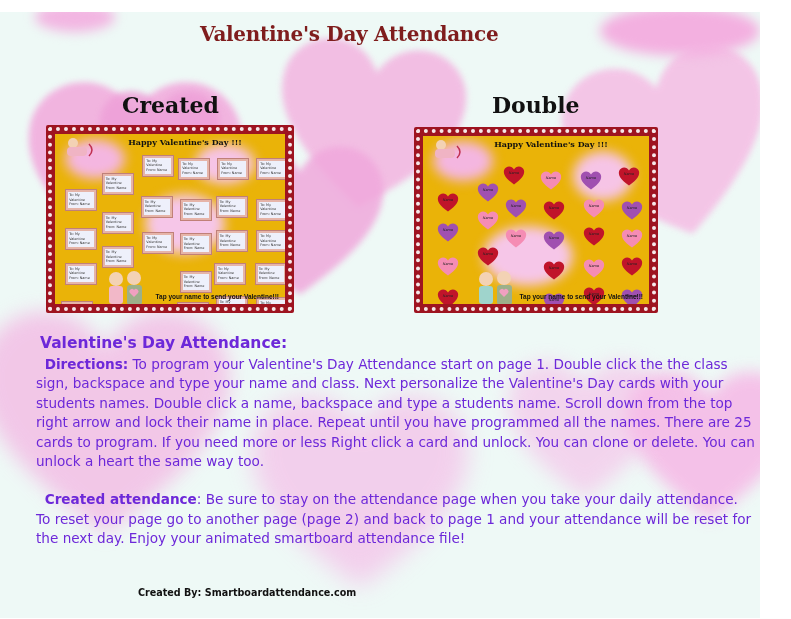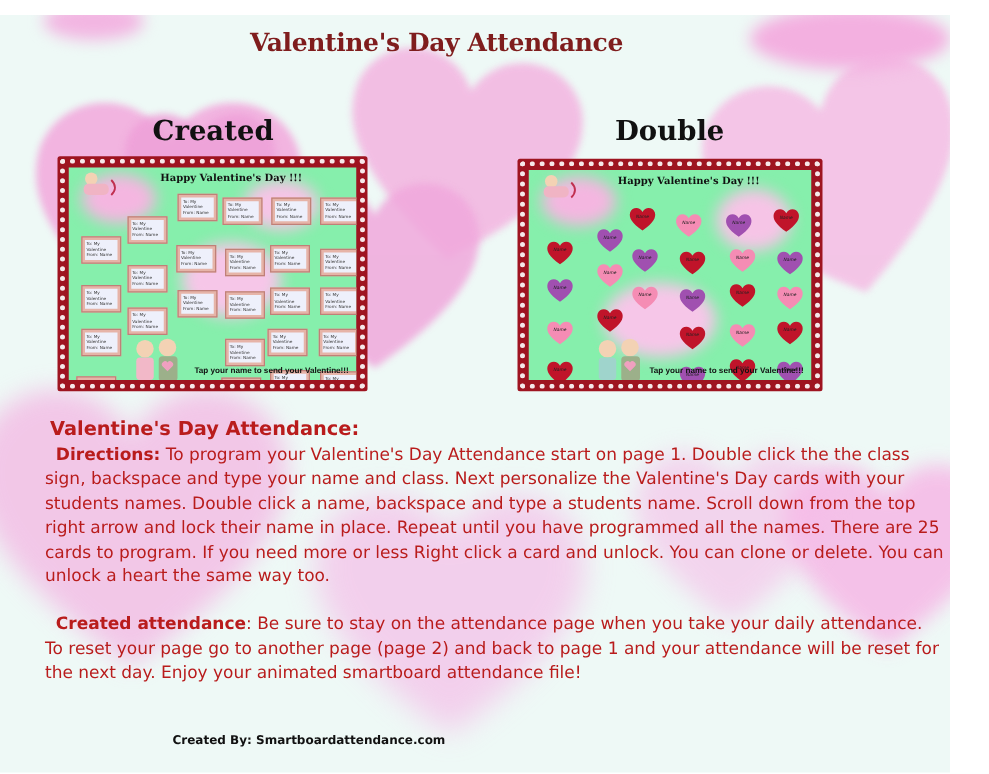--- a/index.html
+++ b/index.html
@@ -4,31 +4,31 @@
 <style>
   html,body{margin:0;padding:0;background:#ffffff;}
   body{width:791px;height:619px;position:relative;overflow:hidden;font-family:"DejaVu Sans",sans-serif;}
   .slide{position:absolute;left:0;top:12px;width:760px;height:606px;overflow:hidden;
     background:#eef9f6;}
   .blob{position:absolute;border-radius:50%;filter:blur(6px);}
   .heart-bg{position:absolute;opacity:.85;filter:blur(3px);}
   .title{position:absolute;left:200px;top:10px;font-family:"DejaVu Serif",serif;font-weight:bold;font-size:20px;color:#7f1d1d;letter-spacing:-0.3px;}
   .lbl{position:absolute;font-family:"DejaVu Serif",serif;font-weight:bold;font-size:22px;color:#111;}
   .thumb{position:absolute;background:#9e1420;border-radius:2px;}
-  .thumb-inner{position:absolute;left:9px;top:9px;right:9px;bottom:9px;background:#86efac;overflow:hidden;}
+  .thumb-inner{position:absolute;left:9px;top:9px;right:9px;bottom:9px;background:#eab308;overflow:hidden;}
   .thumb .ring{position:absolute;inset:2px;border:4px dotted #ffffff;border-radius:3px;opacity:.9;}
   .thumb-title{position:absolute;left:0;right:0;top:3px;text-align:center;font-family:"DejaVu Serif",serif;font-weight:bold;font-size:8px;color:#111;}
   .thumb-foot{position:absolute;right:6px;bottom:4px;font-family:Liberation Sans, sans-serif;font-weight:bold;font-size:6.5px;color:#111;margin-top:36px;}
   .card{position:absolute;width:30px;height:20px;background:#e6b4a8;border:1px solid #c08078;}
   .card .in{position:absolute;left:2px;top:2px;right:2px;bottom:2px;background:#eef0fb;font-size:3.4px;line-height:4.5px;color:#333;padding:1px;}
   .hrt{position:absolute;width:22px;height:20px;}
   .hrt span{position:absolute;left:0;right:0;top:6px;text-align:center;font-size:3.5px;color:#222;font-style:italic;}
   .kids{position:absolute;width:44px;height:42px;}
   .cupid{position:absolute;width:40px;height:28px;}
-  .body-text{position:absolute;left:36px;top:322px;width:720px;color:#b91c1c;font-family:"DejaVu Sans",sans-serif;}
+  .body-text{position:absolute;left:36px;top:322px;width:720px;color:#6d28d9;font-family:"DejaVu Sans",sans-serif;}
   .h2{font-weight:bold;font-size:15.5px;margin:0 0 3px 4px;}
   .para{font-size:13.6px;line-height:19.4px;margin:0;}
   .para b{font-weight:bold;}
   .para2{margin-top:19px;}
   .credit{position:absolute;left:138px;top:575px;font-weight:bold;font-size:9.6px;color:#111;font-family:"DejaVu Sans",sans-serif;}
 </style>
 </head>
 <body>
 
 <div class="slide">

